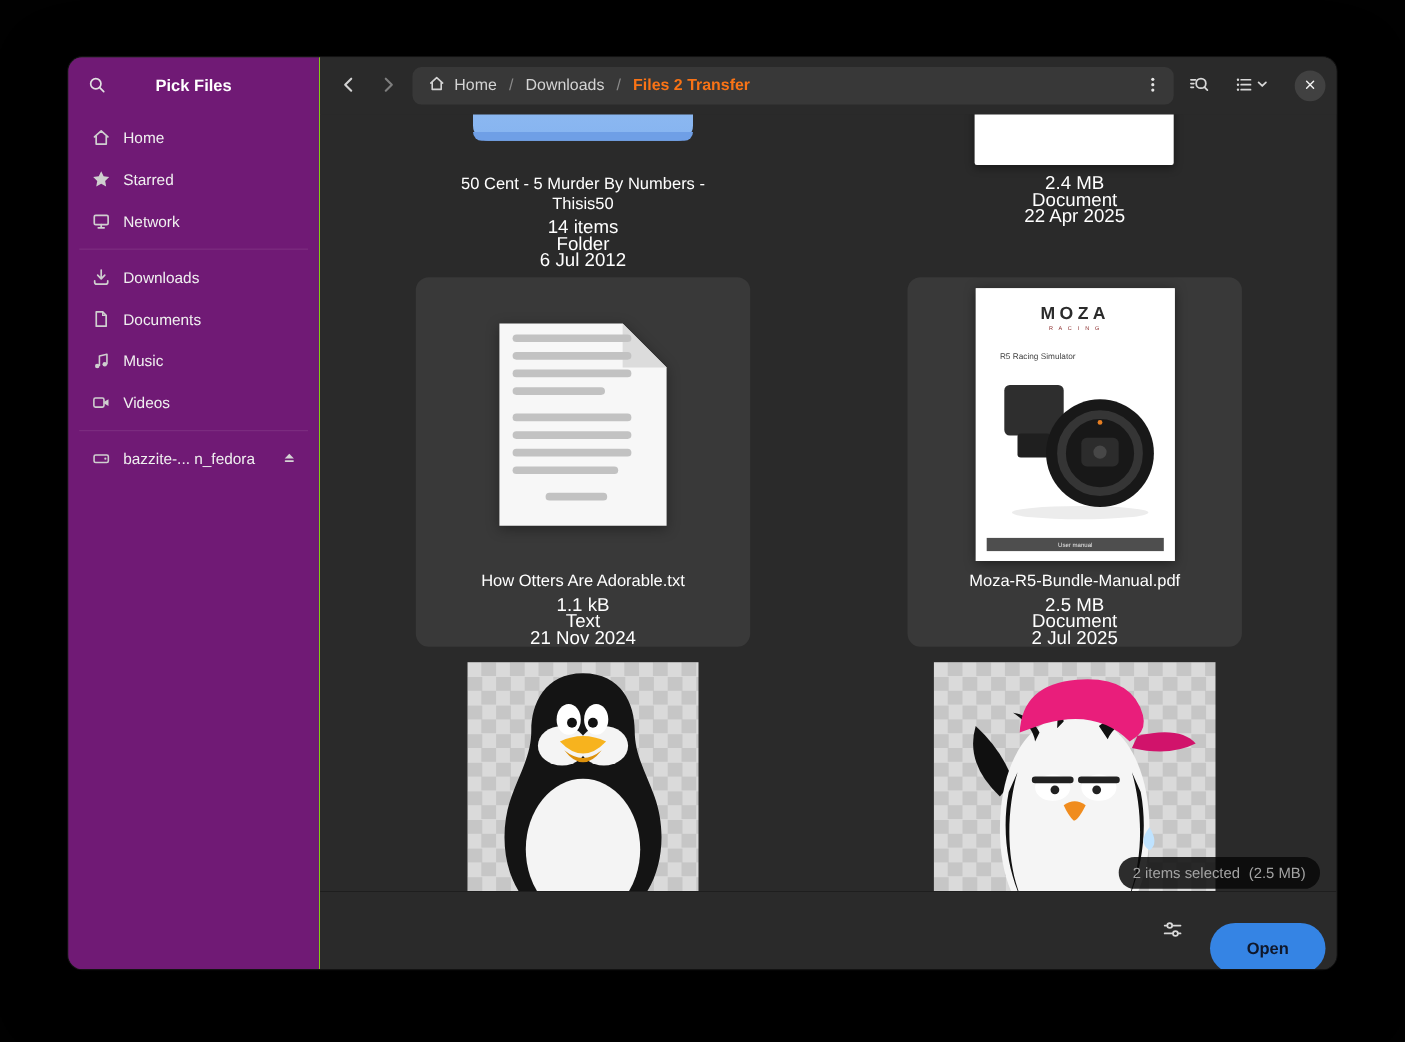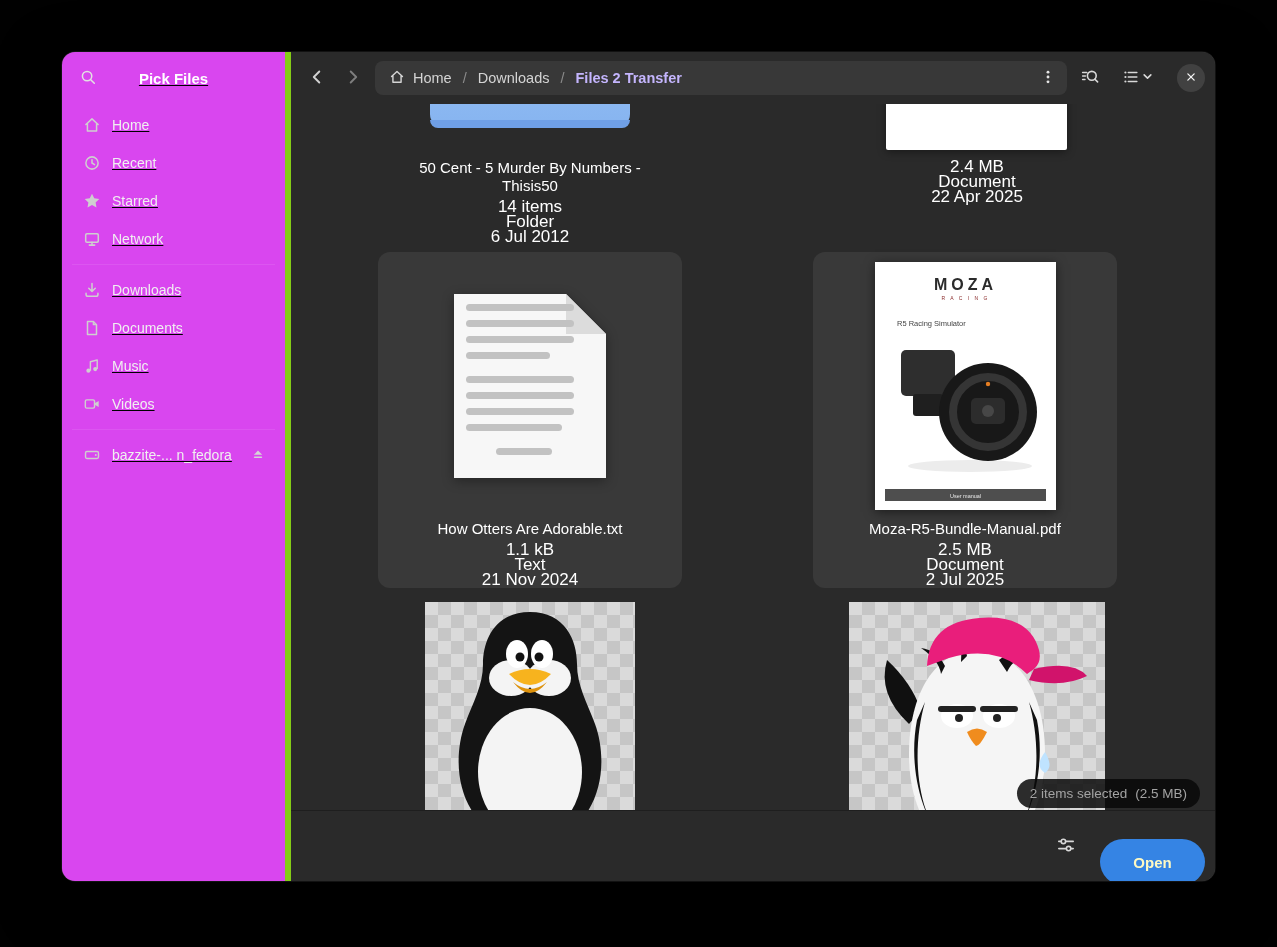--- a/index.html
+++ b/index.html
@@ -7,21 +7,21 @@
   button { background:none; border:none; cursor:pointer; padding:0; color:inherit; font-family:inherit; }
   .screen { position:relative; width:1277px; height:947px; background:#010101; overflow:hidden;
             font-family:"Liberation Sans", sans-serif; }
 
   
   .window { position:absolute; left:62px; top:52px; width:1153px; height:829px;
             border-radius:13px; overflow:hidden; display:flex; background:#2a2a2a;
             outline:1px solid rgba(255,255,255,.07); box-shadow:0 18px 60px rgba(0,0,0,.75); }
 
   
-  .sidebar { width:229px; flex:none; background:#d946ef; border-right:6px solid #84cc16;text-decoration:underline; }
+  .sidebar { width:229px; flex:none; background:#701a75; border-right:1px solid #84cc16; }
   .sidebar-header { height:52px; position:relative; display:flex; align-items:center; }
   .sidebar-search-btn { position:absolute; left:12px; width:28px; height:28px; border-radius:6px;
             display:flex; align-items:center; justify-content:center; color:#e2e2e2; }
   .sidebar-title { width:100%; text-align:center; font-size:15px; font-weight:700; color:#ffffff; }
   .side-list { padding:2px 6px 0; }
   .side-item { height:38px; border-radius:7px; display:flex; align-items:center; gap:10px;
             padding:0 8px 0 14px; color:#f0f0f0; font-size:14px; cursor:pointer; }
   .side-icon { width:20px; height:20px; color:#cfcfcf; flex:none; display:flex; align-items:center; justify-content:center; }
   .side-label { white-space:nowrap; overflow:hidden; text-overflow:ellipsis; flex:1; }
   .side-sep { height:1px; background:rgba(255,255,255,.09); margin:6px 4px; }
@@ -36,21 +36,21 @@
             padding:0 10px 0 12px; background:#2a2a2a; }
   .nav-btn { width:28px; height:28px; border-radius:6px; display:flex; align-items:center;
             justify-content:center; }
   .nav-btn.back { color:#d2d2d2; }
   .nav-btn.fwd  { color:#7e7e7e; }
   .pathbar { flex:1; min-width:0; height:34px; background:#383838; border-radius:8px;
             display:flex; align-items:center; gap:11px; padding:0 5px 0 14px; font-size:14.5px; }
   .crumb { color:#d4d4d4; white-space:nowrap; cursor:pointer; }
   .crumb.home-crumb { display:flex; align-items:center; gap:8px; color:#d4d4d4; }
   .crumb-sep { color:#8b8b8b; }
-  .crumb.current { color:#c4b5fd; font-weight:600; cursor:default; }
+  .crumb.current { color:#f97316; font-weight:600; cursor:default; }
   .kebab-btn { margin-left:auto; width:28px; height:28px; border-radius:6px; color:#e6e6e6;
             display:flex; align-items:center; justify-content:center; flex:none; }
   .hdr-btn { width:30px; height:30px; border-radius:6px; color:#d8d8d8; flex:none;
             display:flex; align-items:center; justify-content:center; }
   .view-btn { width:50px; gap:1px; }
   .close-btn { width:28px; height:28px; border-radius:50%; background:#414141; color:#f2f2f2;
             margin-left:6px; flex:none; display:flex; align-items:center; justify-content:center; }
 
   
   .content { flex:1; position:relative; overflow:hidden; background:#2a2a2a; }
@@ -65,38 +65,38 @@
             background:linear-gradient(#a9cbf7,#86b4f0); border-radius:14px; }
   .folder-thumb::after { content:""; position:absolute; left:0; right:0; bottom:0; height:8px;
             background:#6f9fe6; border-radius:0 0 14px 14px; }
   .crime-thumb { left:595px; top:-194px; width:181px; height:240px; background:#ffffff;
             border-radius:2px; box-shadow:0 2px 8px rgba(0,0,0,.4); }
 
   .card { position:absolute; width:304px; height:336px; border-radius:12px;
             display:flex; flex-direction:column; align-items:center; cursor:pointer; }
   .card.selected { background:#393939; }
   .cardB1 { left:87px;  top:148px; }
-  .cardB2 { left:522px; top:148px; }
+  .cardB2 { left:534px; top:148px; }
   .thumb-zone { height:268px; width:100%; display:flex; align-items:center; justify-content:center; }
   .card .caption { position:static; width:100%; }
   .txt-icon { filter:drop-shadow(0 3px 6px rgba(0,0,0,.35)); }
   .moza-thumb { box-shadow:0 2px 10px rgba(0,0,0,.5); background:#fff; }
 
   .img-thumb { position:absolute; top:498px; cursor:pointer;
             background-image:conic-gradient(#c6c6c6 0 25%, #dadada 0 50%, #c6c6c6 0 75%, #dadada 0);
             background-size:26px 26px; }
   .tux-thumb { left:134px; width:210px; height:256px; }
   .cap-thumb { left:558px; width:256px; height:256px; }
 
   
   .actionbar { height:71px; flex:none; display:flex; align-items:center; justify-content:flex-end;
             gap:14px; padding:0 10px; background:#2a2a2a; border-top:1px solid rgba(0,0,0,.28); }
   .filter-btn { width:40px; height:40px; border-radius:8px; color:#d8d8d8;
             display:flex; align-items:center; justify-content:center; }
-  .open-btn { width:105px; height:46px; border-radius:23px; background:#3584e4; color:#fef9c3;
+  .open-btn { width:105px; height:46px; border-radius:23px; background:#3584e4; color:#0f172a;
             font-size:15px; font-weight:700; display:flex; align-items:center; justify-content:center;margin-top:32px; }
 
   
   .toast { position:absolute; right:15px; bottom:73px; height:29px; border-radius:15px;
             background:rgba(8,8,8,.85); color:#a3a3a3; display:flex; align-items:center; gap:8px;
             padding:0 13px; font-size:13.5px; z-index:5; white-space:nowrap; }
 
   svg text { font-family:"Liberation Sans", sans-serif; }
 </style>
 </head>
@@ -119,29 +119,20 @@
       </div>
 
       <nav class="side-list">
         <div class="side-item">
           <span class="side-icon">
             <svg width="18" height="18" viewBox="0 0 20 20">
                 <path d="M3.2 9.4 L10 3.2 L16.8 9.4 M4.9 8.2 V16.6 H15.1 V8.2" fill="none" stroke="currentColor" stroke-width="1.7" stroke-linecap="round" stroke-linejoin="round"></path>
               </svg>
           </span>
           <span class="side-label">Home</span>
-        </div>
-        <div class="side-item">
-          <span class="side-icon">
-            <svg width="18" height="18" viewBox="0 0 20 20">
-                <circle cx="10" cy="10" r="6.8" fill="none" stroke="currentColor" stroke-width="1.7"></circle>
-                <path d="M10 6.4 V10 L12.8 11.8" fill="none" stroke="currentColor" stroke-width="1.7" stroke-linecap="round"></path>
-              </svg>
-          </span>
-          <span class="side-label">Recent</span>
         </div>
         <div class="side-item">
           <span class="side-icon">
             <svg width="18" height="18" viewBox="0 0 20 20">
                 <path d="M10 1.9 L12.47 6.95 L18.1 7.75 L14 11.65 L15 17.2 L10 14.55 L5 17.2 L6 11.65 L1.9 7.75 L7.53 6.95 Z" fill="currentColor"></path>
               </svg>
           </span>
           <span class="side-label">Starred</span>
         </div>
         <div class="side-item">

